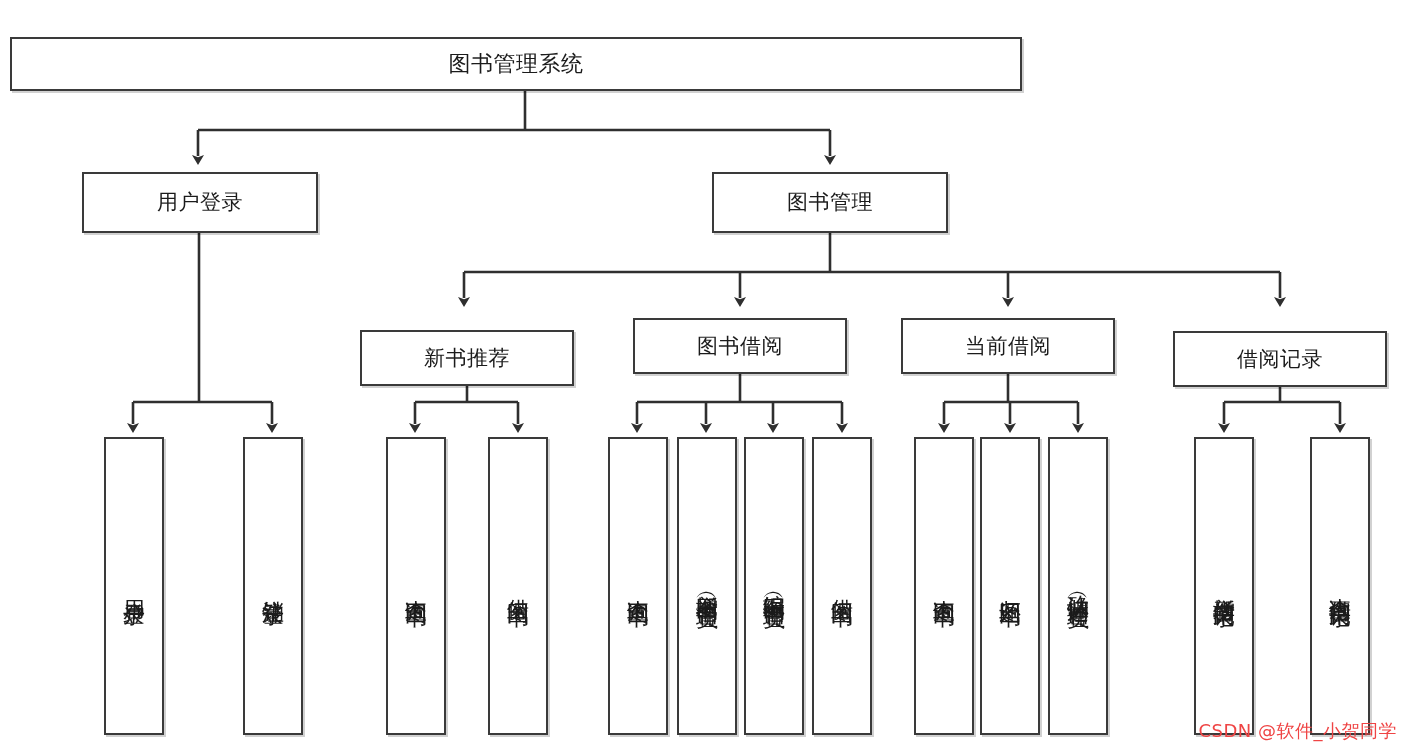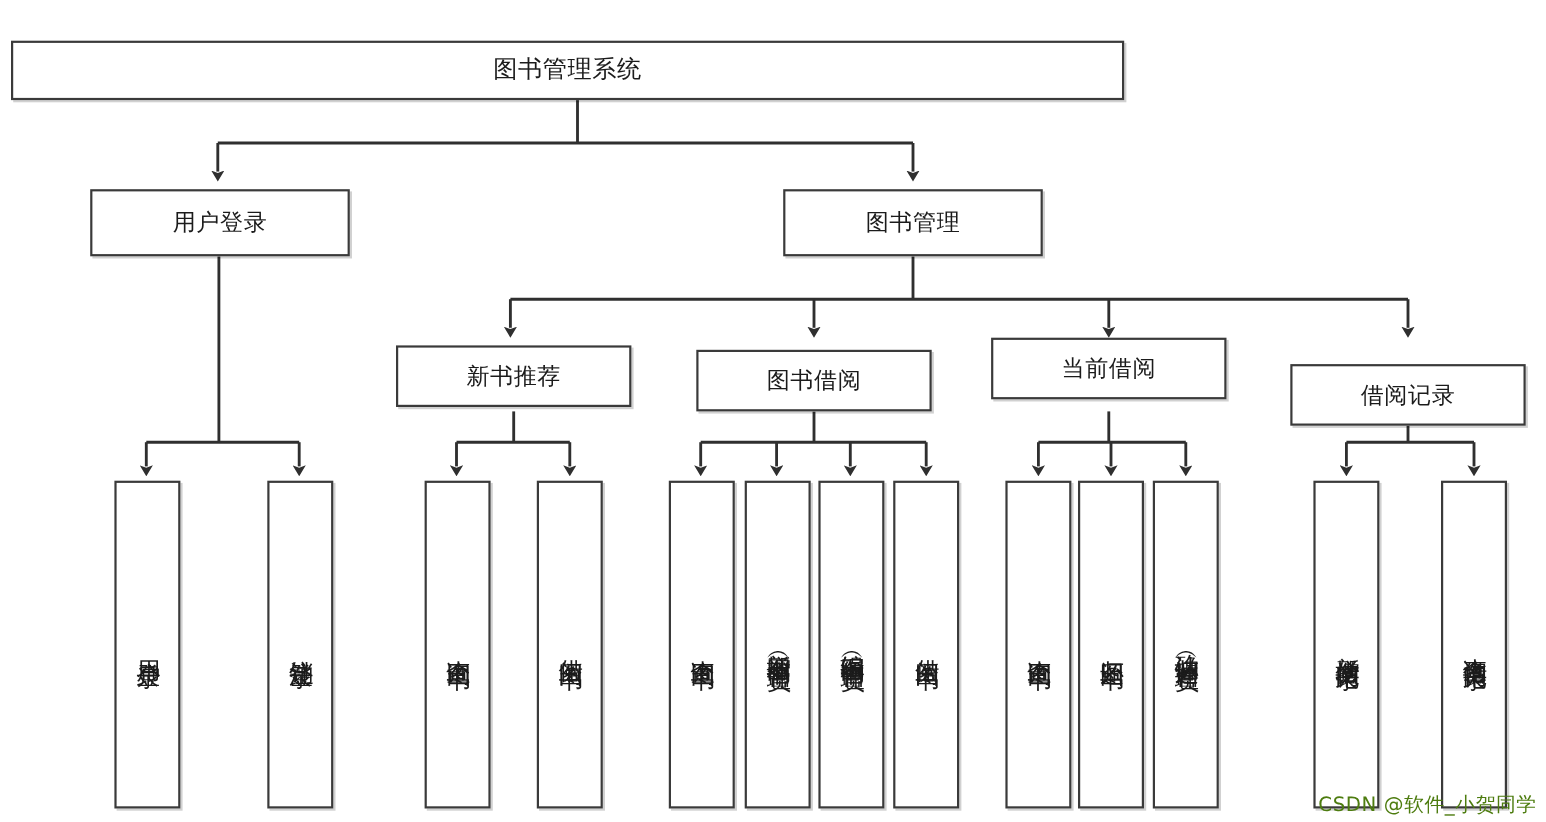--- a/index.html
+++ b/index.html
@@ -51,21 +51,21 @@
     line-height: 1.0;
     white-space: normal;
     max-height: 100%;
   }
   .node.root .label { font-size: 22px; }
   .watermark {
     position: absolute;
     right: 8px;
     bottom: 4px;
     font-size: 18px;
-    color: #4d7c0f;
+    color: #ef4444;
     letter-spacing: 0.5px;
     z-index: 5;
     white-space: nowrap;
   }
 </style>
 </head>
 <body>
 
 <div id="canvas">
 
@@ -123,27 +123,27 @@
     <span class="label">图书管理系统</span>
   </div>
 
   <div class="node" style="left:82px; top:172px; width:236px; height:61px;">
     <span class="label">用户登录</span>
   </div>
   <div class="node" style="left:712px; top:172px; width:236px; height:61px;justify-content:center;">
     <span class="label">图书管理</span>
   </div>
 
-  <div class="node" style="left:360px; top:314px; width:214px; height:56px;">
+  <div class="node" style="left:360px; top:330px; width:214px; height:56px;">
     <span class="label">新书推荐</span>
   </div>
   <div class="node" style="left:633px; top:318px; width:214px; height:56px;">
     <span class="label">图书借阅</span>
   </div>
-  <div class="node" style="left:901px; top:307px; width:214px; height:56px;text-align:center;">
+  <div class="node" style="left:901px; top:318px; width:214px; height:56px;text-align:center;">
     <span class="label">当前借阅</span>
   </div>
   <div class="node" style="left:1173px; top:318px; width:214px; height:56px;margin-top:13px;">
     <span class="label">借阅记录</span>
   </div>
 
   <div class="node vertical" style="left:104px; top:437px; width:60px; height:298px;">
     <span class="label">用户登录</span>
   </div>
   <div class="node vertical" style="left:243px; top:437px; width:60px; height:298px;">

